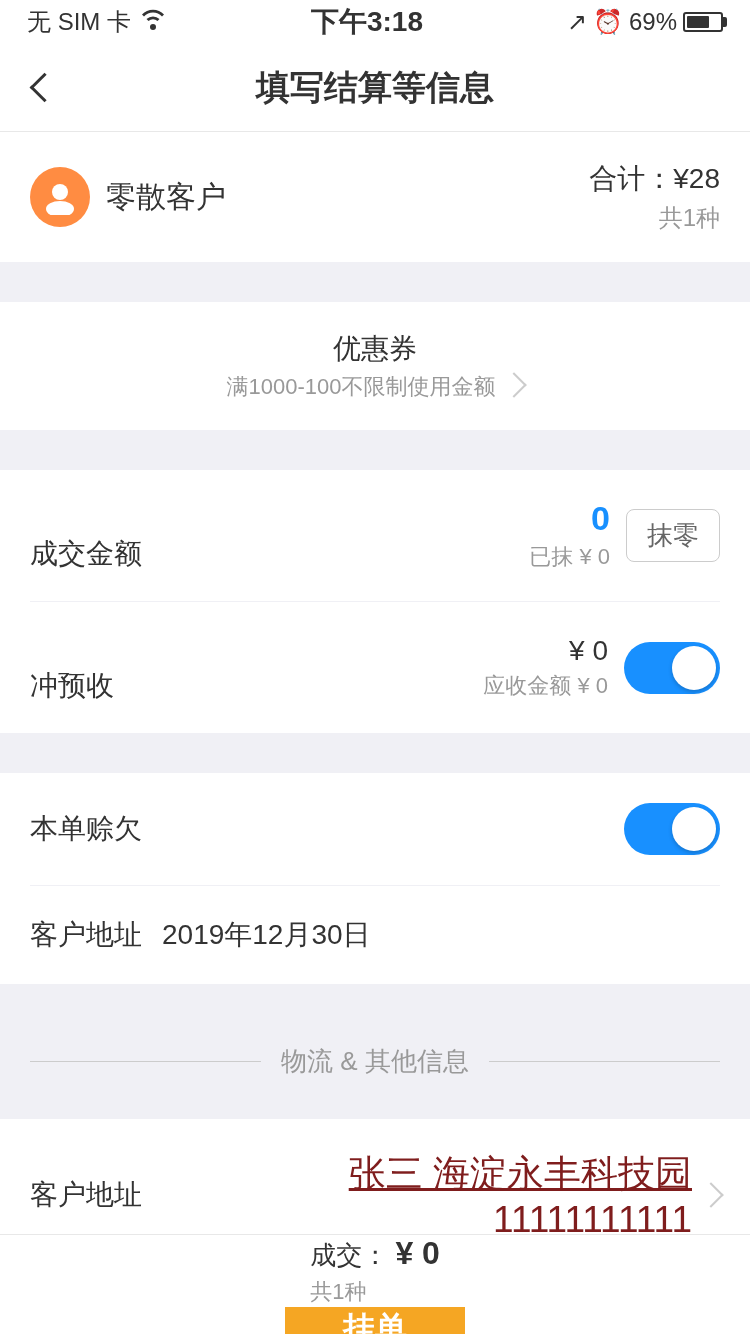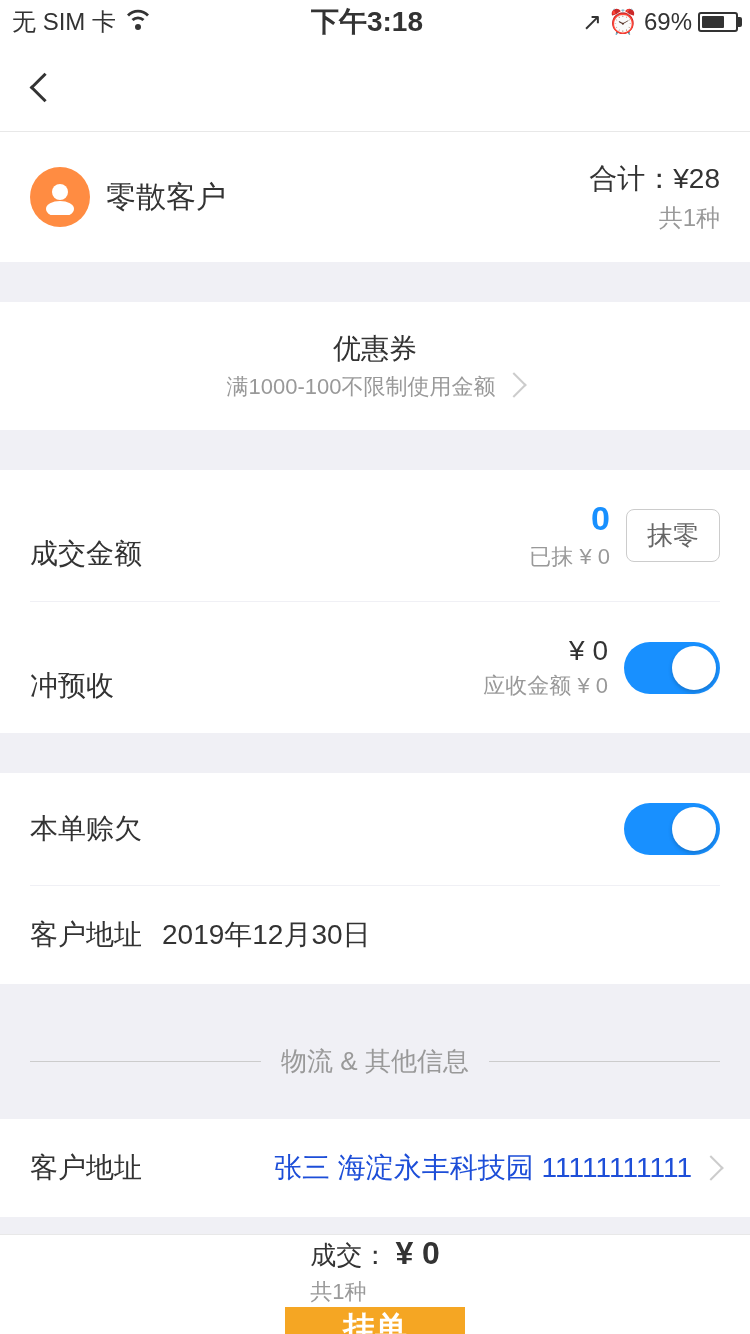--- a/index.html
+++ b/index.html
@@ -15,21 +15,21 @@
     }
 
     
     .status-bar {
       width: 100%;
       height: 44px;
       background: #fff;
       display: flex;
       align-items: center;
       justify-content: space-between;
-      padding: 0 12px;
+      padding: 0 27px;
       font-size: 24px;
       font-weight: 500;
     }
     .status-left {
       display: flex;
       align-items: center;
       gap: 8px;
     }
     .status-center {
       font-size: 28px;
@@ -352,24 +352,25 @@
       padding: 30px 0;
     }
     .address-label {
       font-size: 28px;
       color: #333;
       font-weight: 500;
       flex-shrink: 0;
       margin-right: 20px;
     }
     .address-value {
-      font-size: 28px;
-      color: #1d4ed8;
+      font-size: 37px;
+      color: #7f1d1d;
       flex: 1;
       text-align: right;
+      text-decoration: underline;
     }
 
     
     .bottom-bar {
       position: fixed;
       bottom: 0;
       left: 0;
       width: 750px;
       height: 100px;
       background: #fff;
@@ -439,20 +440,21 @@
     <span>⏰</span>
     <span>69%</span>
     <div class="battery">
       <div class="battery-fill"></div>
     </div>
   </div>
 </div>
 
 <div class="nav-bar">
   <div class="nav-back"></div>
+  <span class="nav-title">填写结算等信息</span>
 </div>
 
 <div class="section">
   <div class="customer-row">
     <div class="customer-left">
       <div class="customer-avatar">
         <svg class="avatar-icon" viewBox="0 0 36 36">
           <circle cx="18" cy="13" r="8" fill="#fff"></circle>
           <ellipse cx="18" cy="30" rx="14" ry="8" fill="#fff"></ellipse>
         </svg>

